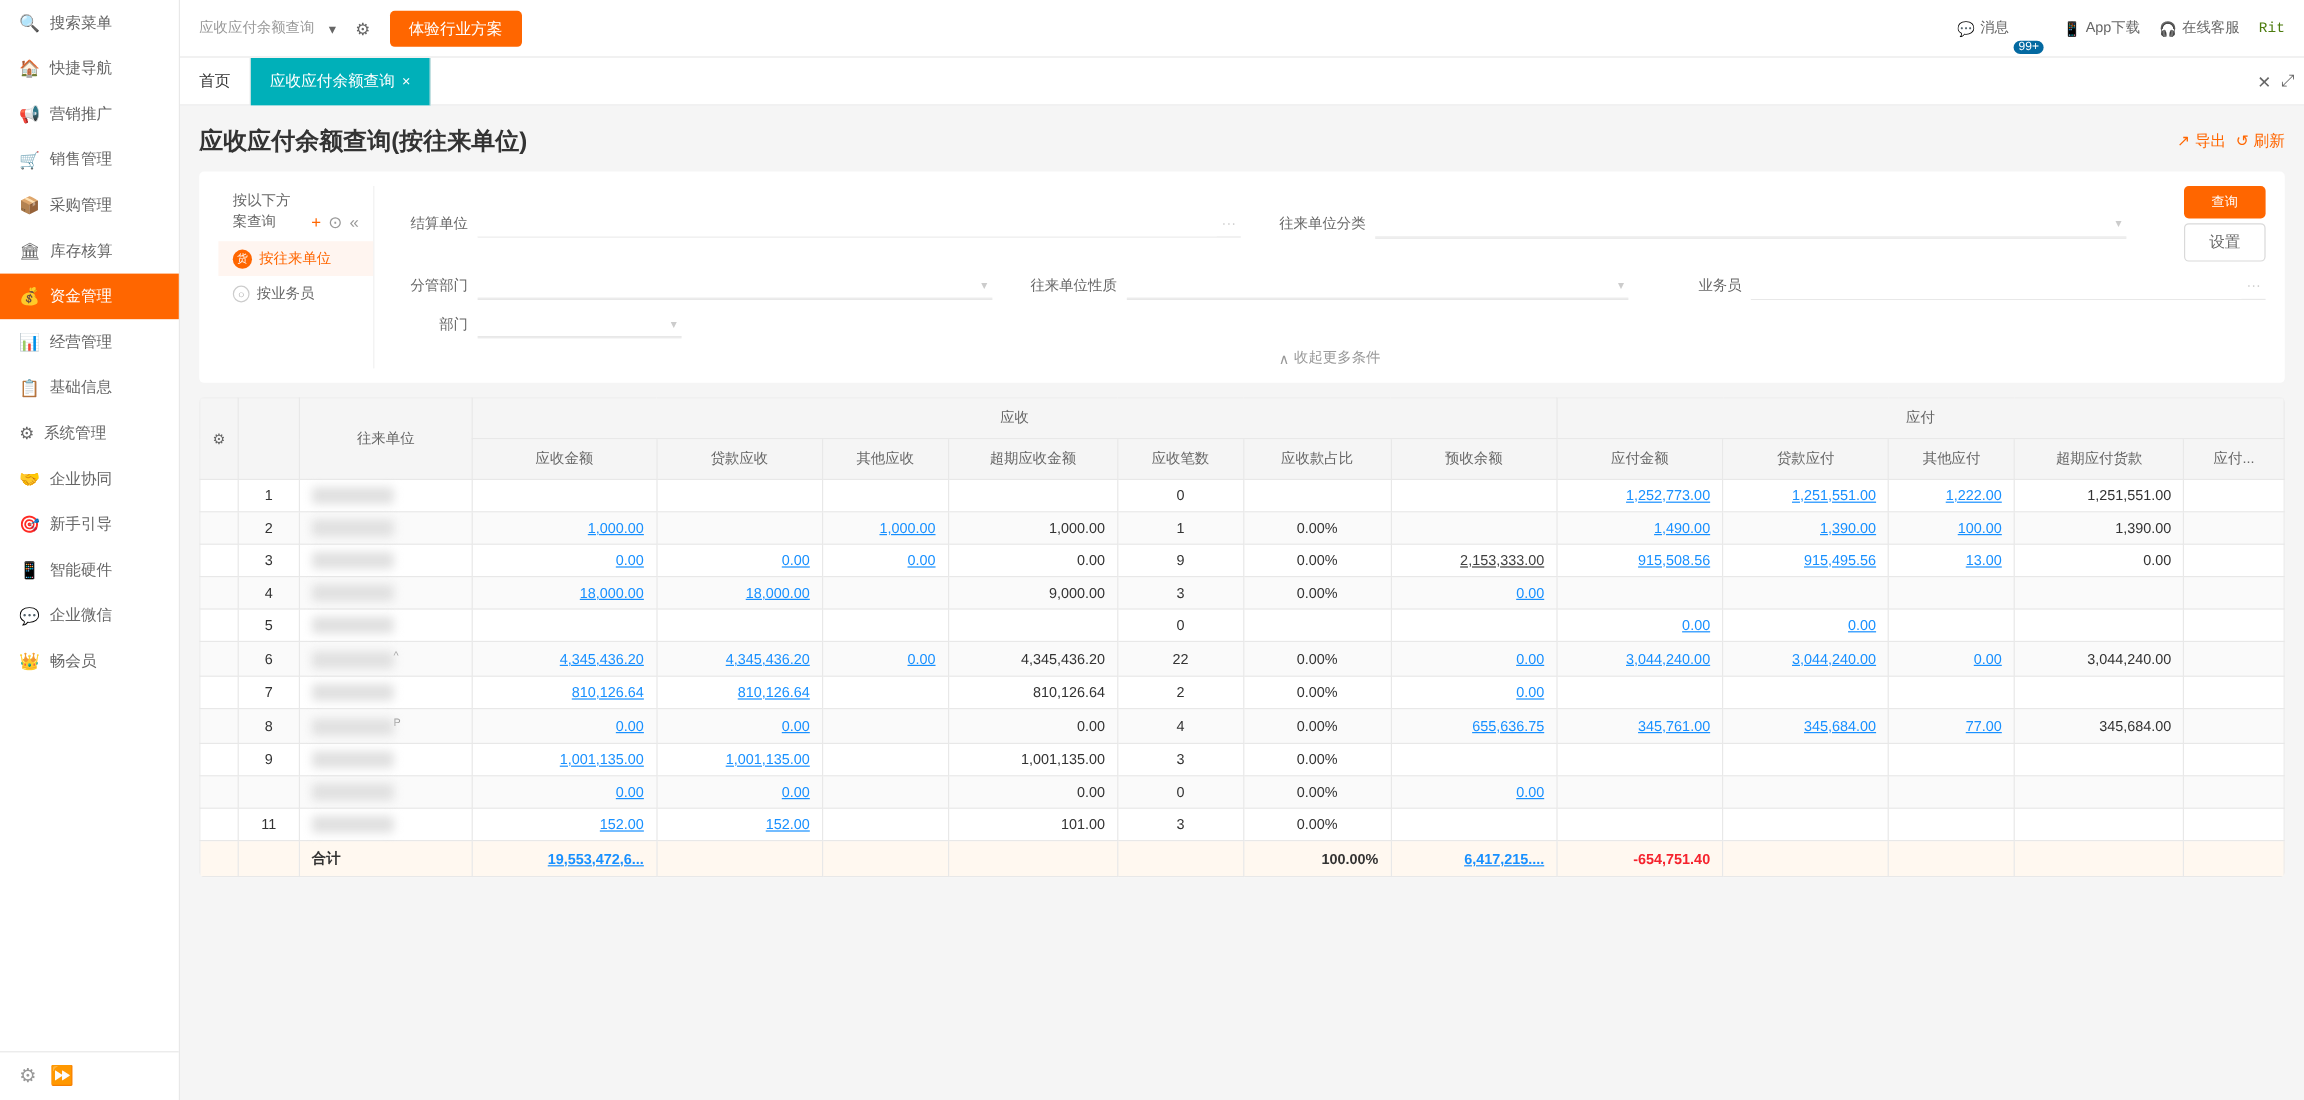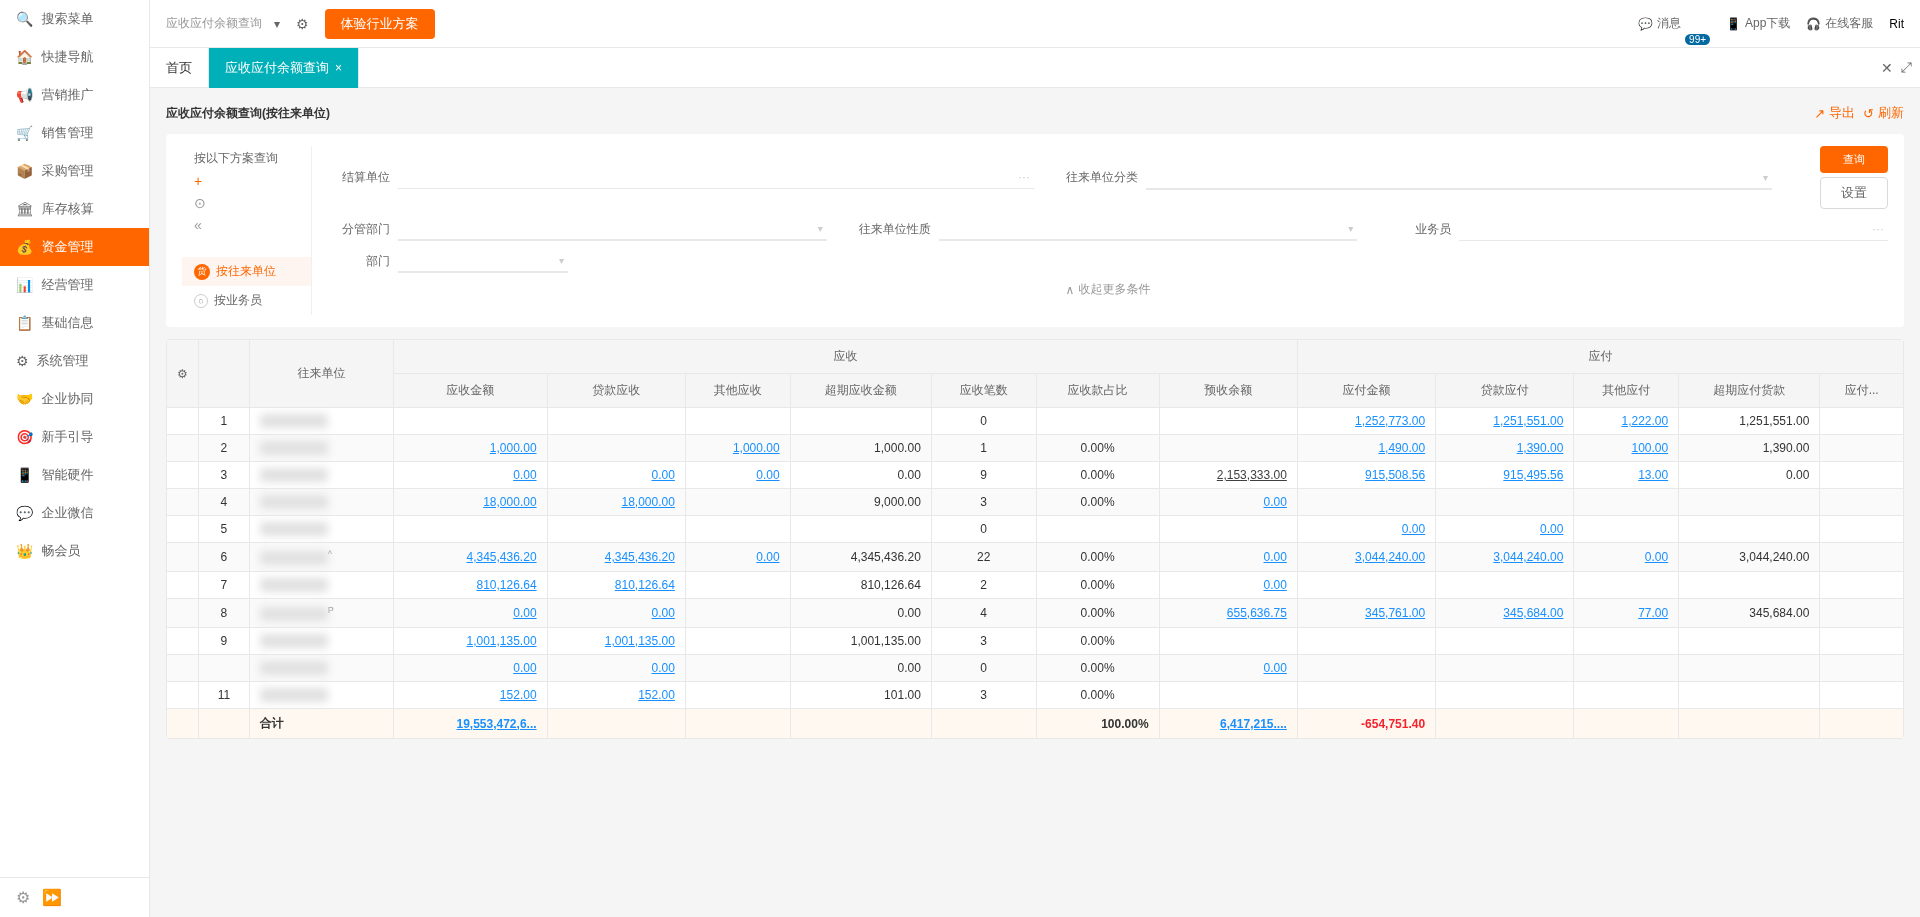--- a/index.html
+++ b/index.html
@@ -8,21 +8,21 @@
     
     .top-bar { height: 48px; background: #fff; display: flex; align-items: center; padding: 0 16px; border-bottom: 1px solid #e8e8e8; position: fixed; top: 0; left: 150px; right: 0; z-index: 100; }
     .top-bar-left { display: flex; align-items: center; gap: 8px; }
     .top-bar-breadcrumb { color: #999; font-size: 12px; }
     .top-bar-dropdown { color: #666; cursor: pointer; margin-left: 4px; }
     .top-bar-gear { color: #666; cursor: pointer; margin: 0 8px; font-size: 14px; }
     .top-bar-solution-btn { background: #ff6600; color: #fff; border: none; border-radius: 4px; padding: 6px 16px; cursor: pointer; font-size: 13px; }
     .top-bar-right { margin-left: auto; display: flex; align-items: center; gap: 16px; color: #666; font-size: 12px; }
     .top-bar-right-item { display: flex; align-items: center; gap: 4px; cursor: pointer; }
     .badge { background: #0369a1; color: #fff; border-radius: 10px; padding: 0 4px; font-size: 10px; margin-top: 32px; }
-    .top-bar-user { color: #000000; font-size: 12px; }
+    .top-bar-user { color: #4d7c0f; font-size: 12px; font-family: Liberation Mono, monospace; }
 
     
     .sidebar { width: 150px; background: #fff; position: fixed; top: 0; left: 0; bottom: 0; display: flex; flex-direction: column; border-right: 1px solid #e8e8e8; z-index: 200; }
     .sidebar-logo { height: 48px; background: #ff6600; display: flex; align-items: center; justify-content: center; color: #fff; font-size: 13px; font-weight: bold; }
     .sidebar-logo-sub { font-size: 10px; color: rgba(255,255,255,0.8); margin-top: 2px; }
     .sidebar-logo-wrap { text-align: center; }
     .sidebar-item { display: flex; align-items: center; gap: 8px; padding: 10px 16px; cursor: pointer; color: #666; font-size: 13px; }
     .sidebar-item.active { background: #ff6600; color: #fff; }
     .sidebar-item .icon { font-size: 14px; }
     .sidebar-bottom { margin-top: auto; border-top: 1px solid #e8e8e8; display: flex; align-items: center; padding: 10px 16px; gap: 12px; }
@@ -37,21 +37,21 @@
     .tab-home { color: #333; font-size: 13px; }
     .tab-close { margin-left: 6px; font-size: 12px; }
     .tab-right { margin-left: auto; display: flex; align-items: center; padding-right: 8px; gap: 8px; }
     .tab-icon-btn { cursor: pointer; color: #666; font-size: 14px; }
 
     
     .content { flex: 1; overflow: auto; padding: 16px; background: #f5f5f5; }
 
     
     .page-header { display: flex; align-items: center; justify-content: space-between; margin-bottom: 12px; }
-    .page-title { font-size: 12px; font-weight: bold; color: #333; }
+    .page-title { font-size: 20px; font-weight: bold; color: #333; }
     .page-actions { display: flex; gap: 8px; }
     .page-action-btn { display: flex; align-items: center; gap: 4px; cursor: pointer; color: #ff6600; font-size: 13px; }
 
     
     .filter-section { background: #fff; border-radius: 4px; padding: 12px 16px; margin-bottom: 12px; }
     .filter-add-btn { color: #ff6600; cursor: pointer; font-size: 14px; }
     .filter-settings-btn { color: #999; cursor: pointer; font-size: 14px; }
     .filter-collapse-btn { color: #999; cursor: pointer; font-size: 14px; }
     .filter-row { display: flex; align-items: center; gap: 0; margin-bottom: 8px; }
     .filter-item { display: flex; align-items: center; flex: 1; }
@@ -222,21 +222,21 @@
           <span>↺</span>
           <span>刷新</span>
         </div>
       </div>
     </div>
 
     <div class="filter-section">
       <div class="filter-body">
 
         <div class="filter-scheme">
-          <div style="display:flex;align-items:flex-start;gap:6px;padding:4px 12px 24px;color:#666;font-size:12px;flex-direction:column;">
+          <div style="display:flex;align-items:flex-end;gap:6px;padding:4px 12px 8px;color:#666;font-size:12px;">
             <span>按以下方案查询</span>
             <span class="filter-add-btn">+</span>
             <span class="filter-settings-btn">⊙</span>
             <span class="filter-collapse-btn">«</span>
           </div>
           <div class="scheme-item active">
             <div class="scheme-icon" style="font-size:9px;">货</div>
             <span>按往来单位</span>
           </div>
           <div class="scheme-item">

